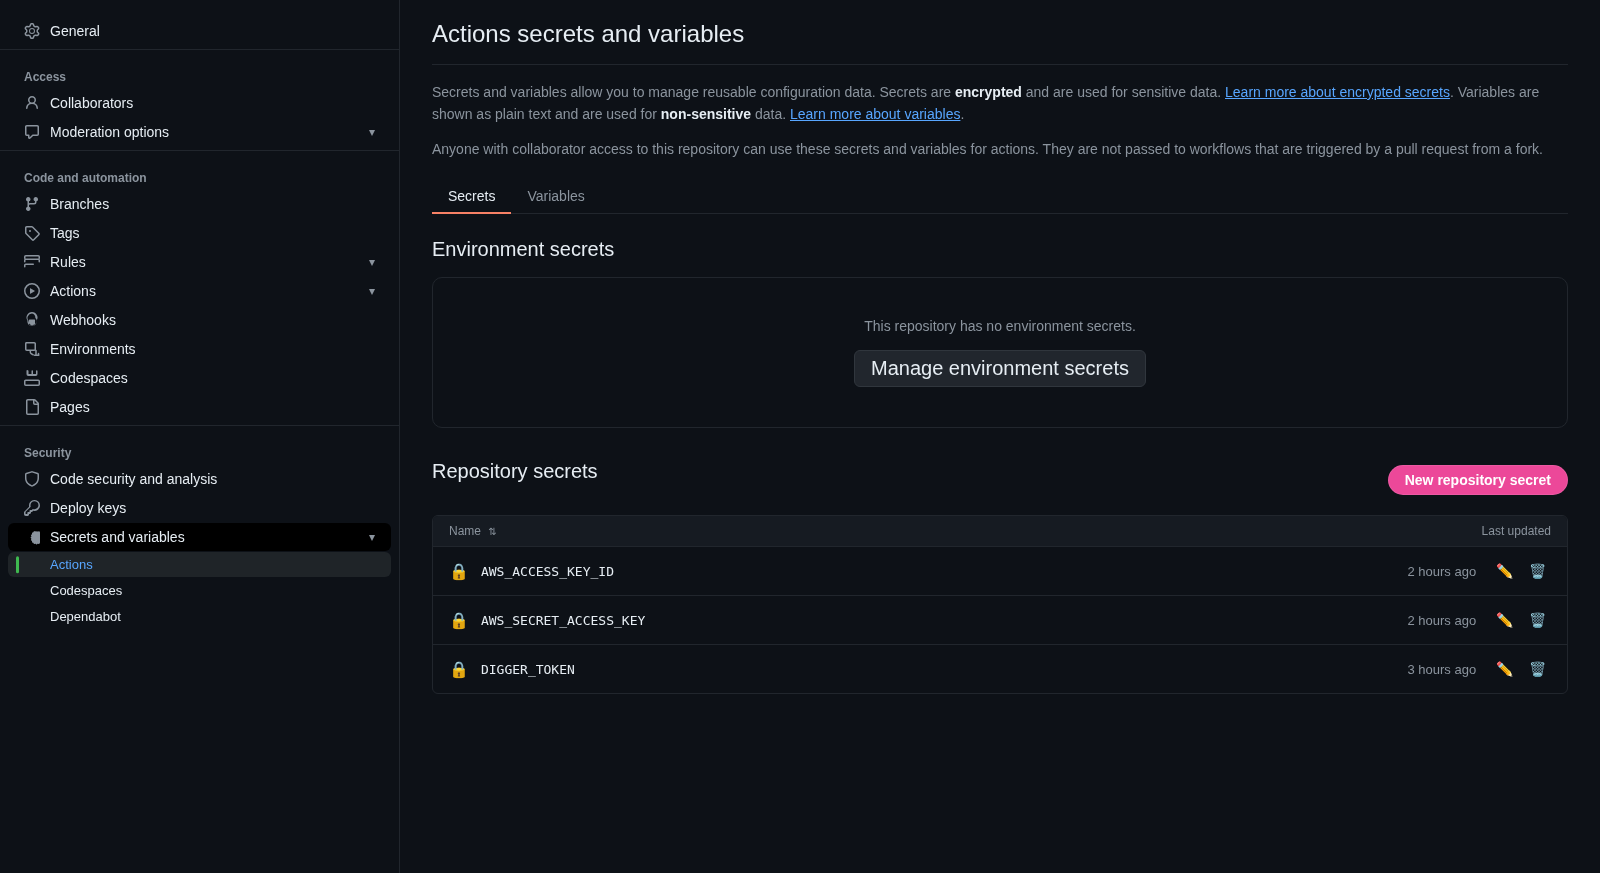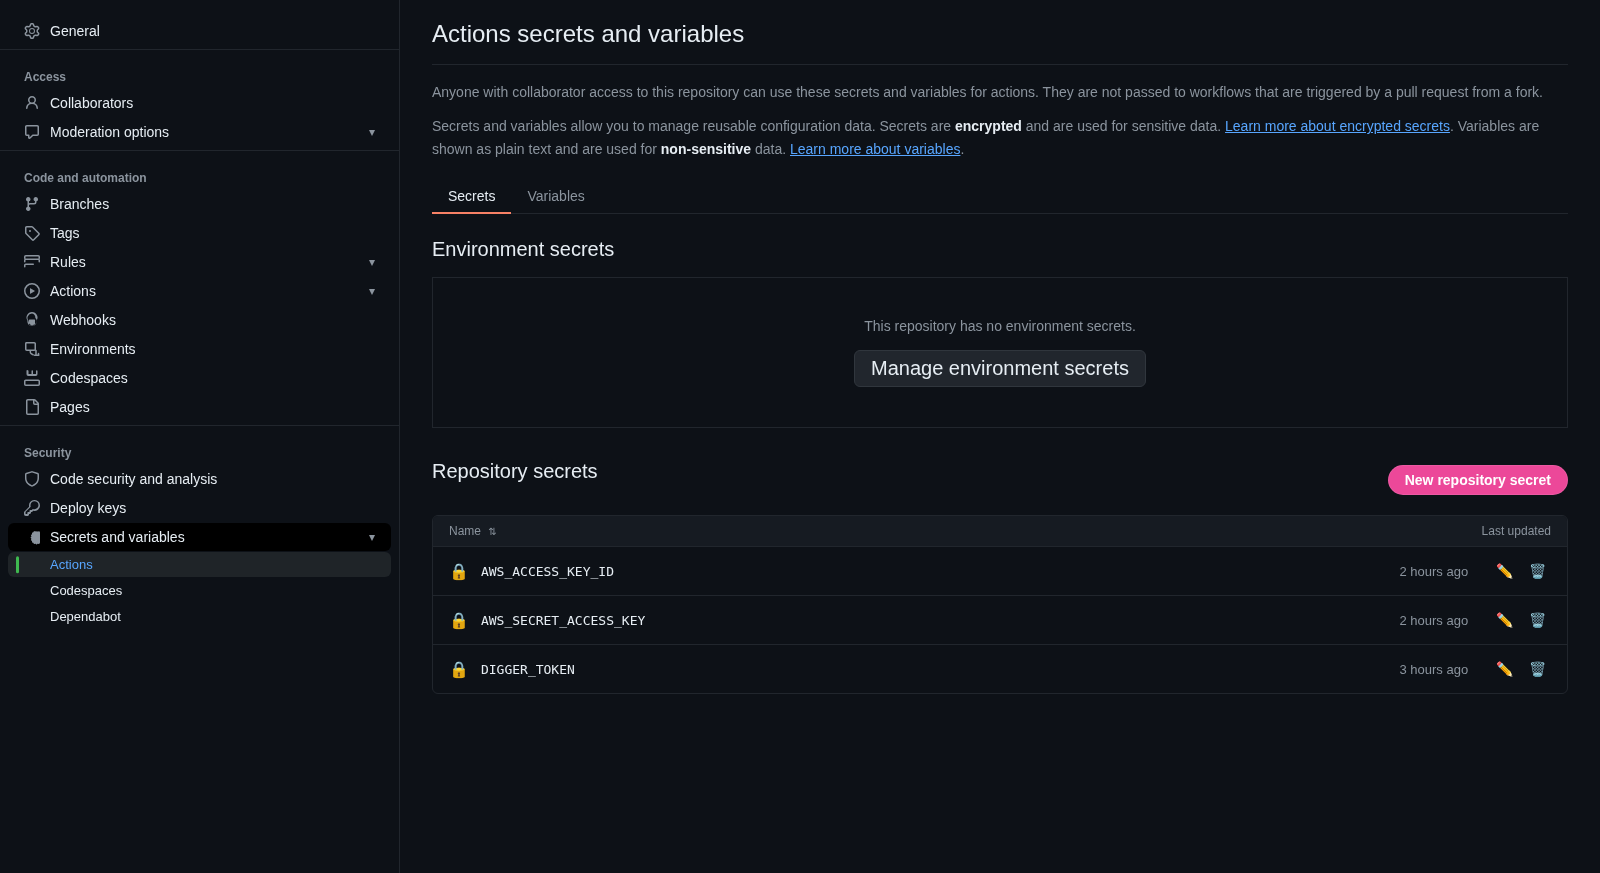--- a/index.html
+++ b/index.html
@@ -120,21 +120,21 @@
       border-bottom: 2px solid #f78166;
     }
     .section-title {
       font-size: 20px;
       font-weight: 400;
       color: #e6edf3;
       margin-bottom: 16px;
     }
     .env-secrets-box {
       border: 1px solid #21262d;
-      border-radius: 0;
+      border-radius: 10px;
       padding: 40px 20px;
       text-align: center;
       margin-bottom: 32px;
     }
     .env-secrets-empty {
       color: #8b949e;
       margin-bottom: 16px;
     }
     .manage-btn {
       background-color: #21262d;
@@ -191,21 +191,21 @@
     }
     .secret-name {
       flex: 1;
       font-family: "SFMono-Regular", Consolas, monospace;
       font-size: 13px;
       color: #e6edf3;
     }
     .secret-updated {
       color: #8b949e;
       font-size: 13px;
-      margin-right: 24px;
+      margin-right: 16px;
     }
     .secret-actions {
       display: flex;
       gap: 8px;
     }
     .secret-action-btn {
       background: transparent;
       border: none;
       color: #8b949e;
       cursor: pointer;
@@ -331,24 +331,24 @@
     <span>Codespaces</span>
   </div>
   <div class="sidebar-sub-item">
     <span>Dependabot</span>
   </div>
 </nav>
 
 <main class="main">
   <h1 class="page-title">Actions secrets and variables</h1>
 
-  <p class="description-text">Anyone with collaborator access to this repository can use these secrets and variables for actions. They are not passed to workflows that are triggered by a pull request from a fork.</p>
   <p class="description-text">
     <span>Secrets and variables allow you to manage reusable configuration data. Secrets are </span><strong>encrypted</strong><span> and are used for sensitive data. </span><a href="#">Learn more about encrypted secrets</a><span>. Variables are shown as plain text and are used for </span><strong>non-sensitive</strong><span> data. </span><a href="#">Learn more about variables</a><span>.</span>
   </p>
+  <p class="description-text">Anyone with collaborator access to this repository can use these secrets and variables for actions. They are not passed to workflows that are triggered by a pull request from a fork.</p>
 
   <div class="tabs">
     <div class="tab active">Secrets</div>
     <div class="tab">Variables</div>
   </div>
 
   <h2 class="section-title">Environment secrets</h2>
   <div class="env-secrets-box">
     <p class="env-secrets-empty">This repository has no environment secrets.</p>
     <button class="manage-btn">Manage environment secrets</button>

